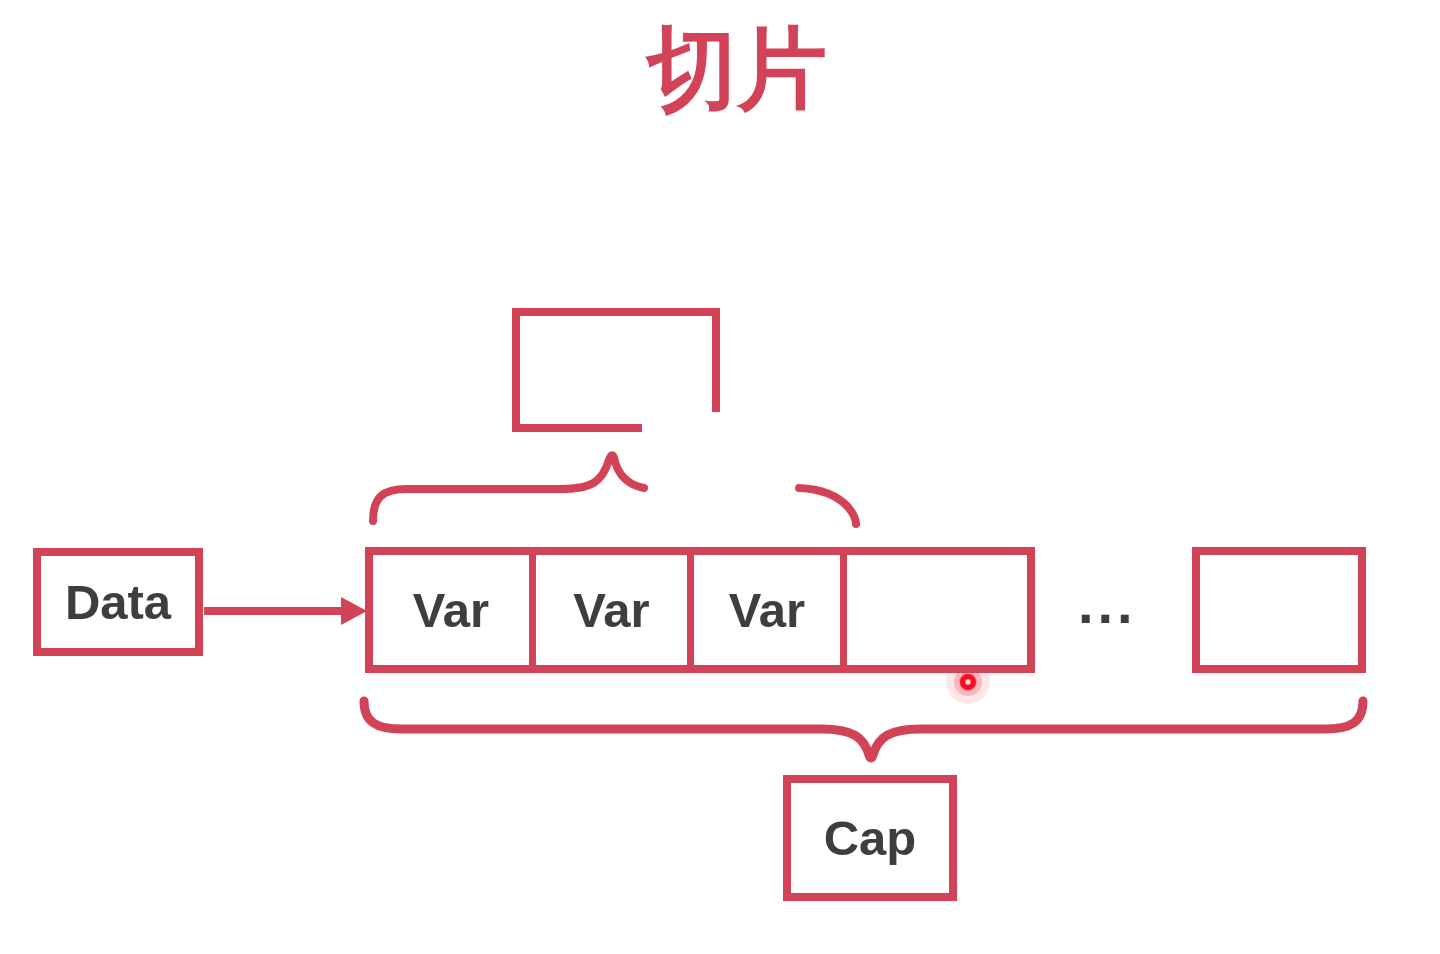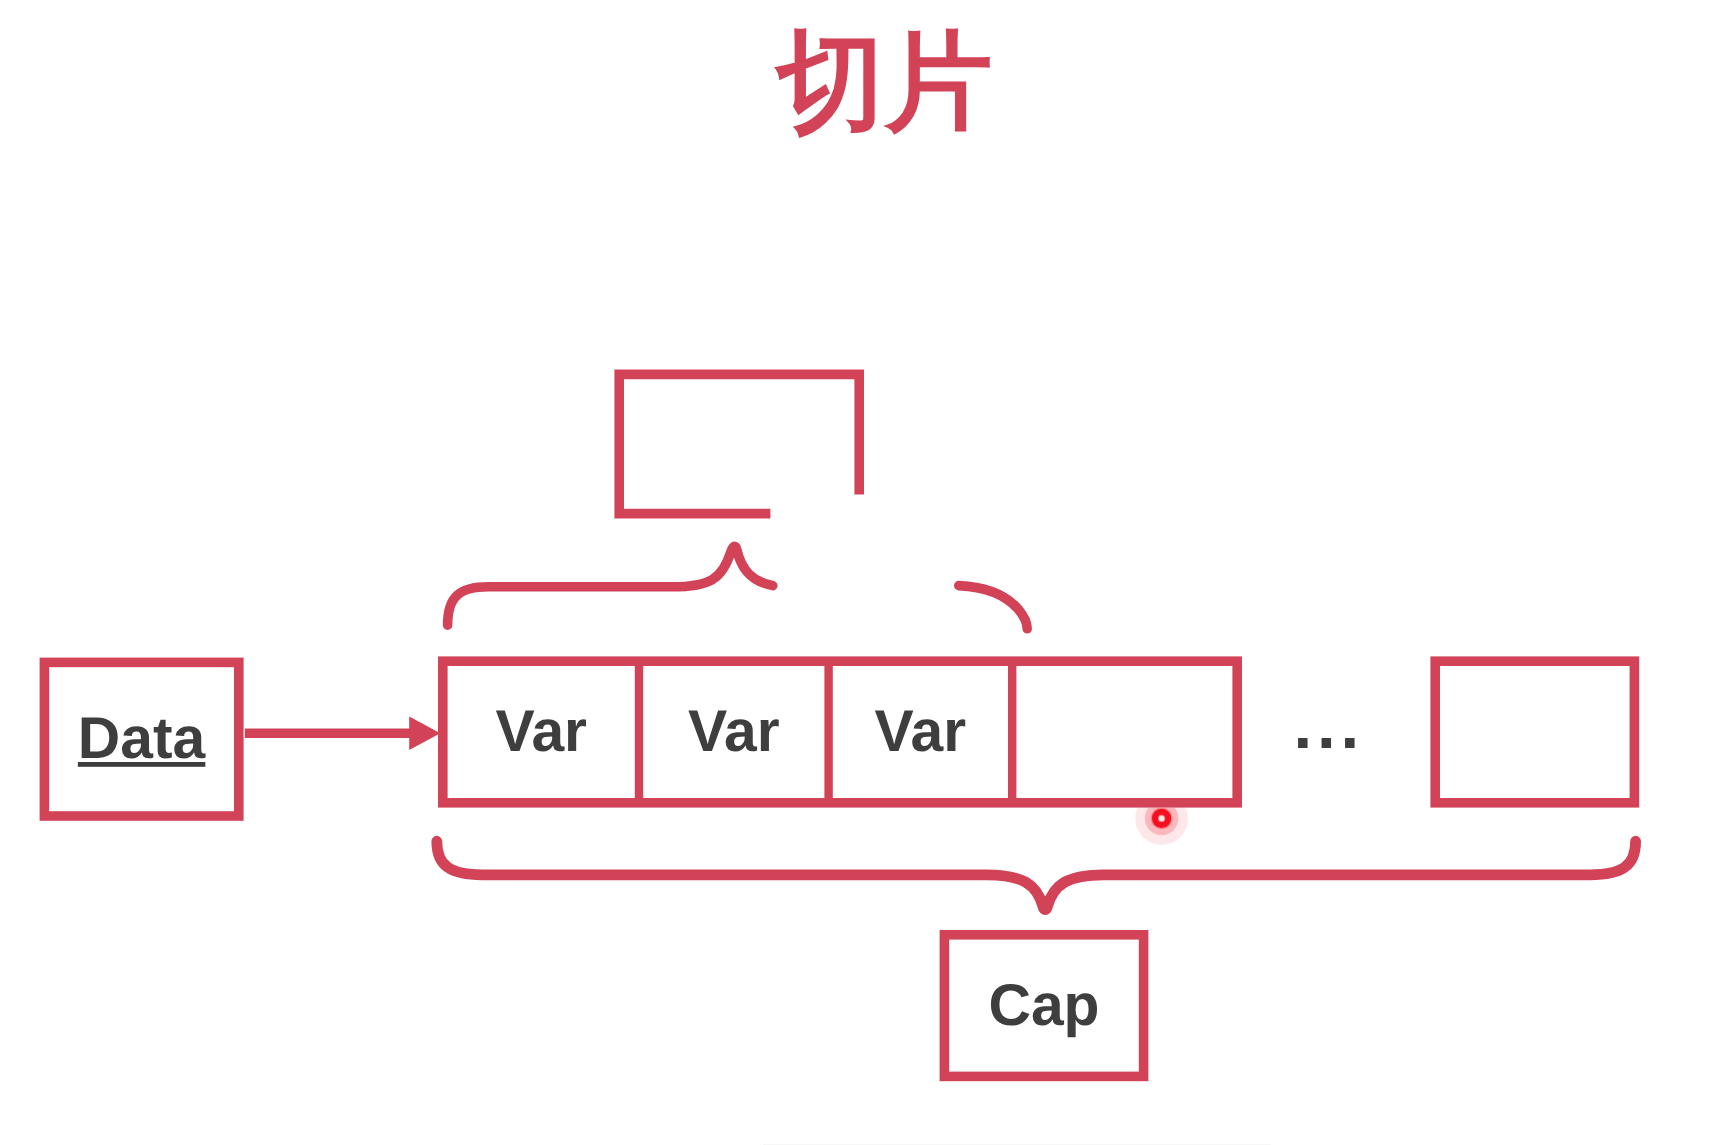--- a/index.html
+++ b/index.html
@@ -43,21 +43,21 @@
   }
   .overlay .thick{stroke-width:9;}
   .overlay .head{fill:var(--accent);stroke:none;}
   .box{
     position:absolute;
     border:8px solid var(--accent);
     background:var(--background);
     display:flex;align-items:center;justify-content:center;
     font-size:49px;font-weight:700;color:var(--text);
   }
-  .data-box{left:33px;top:548px;width:170px;height:136px;text-decoration:underline;}
+  .data-box{left:33px;top:548px;width:170px;height:108px;}
   .tail-box{left:1192px;top:547px;width:174px;height:126px;}
   .cap-box{left:783px;top:775px;width:174px;height:126px;justify-content:center;}
   .len-label{
     position:absolute;left:516px;top:315px;width:200px;height:106px;
     display:flex;align-items:center;justify-content:center;
     font-size:49px;font-weight:700;color:var(--text);
   }
   .array{
     position:absolute;left:365px;top:547px;width:670px;height:126px;
     border:8px solid var(--accent);

